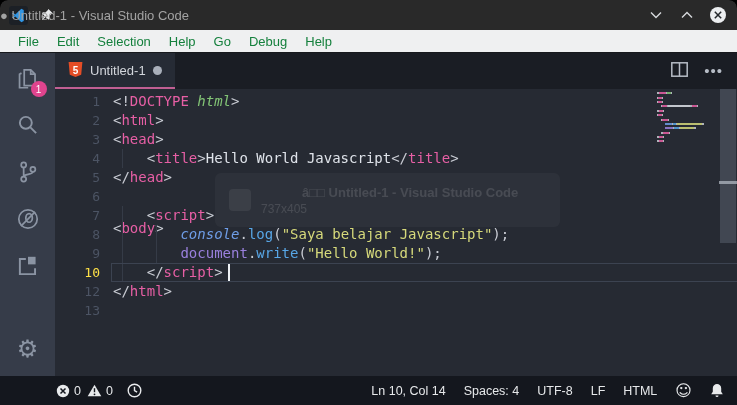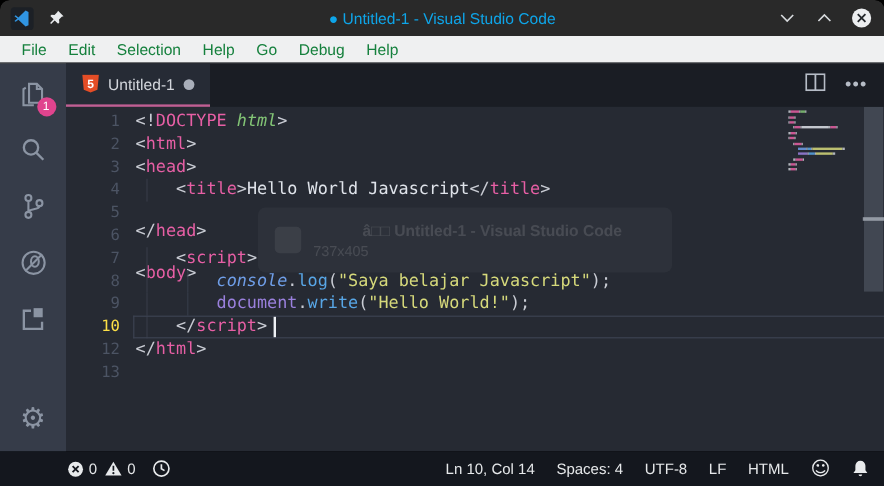--- a/index.html
+++ b/index.html
@@ -3,21 +3,21 @@
 <meta charset="utf-8">
 <style>
   html,body{margin:0;padding:0;background:#000;}
   .window{width:737px;height:405px;display:flex;flex-direction:column;overflow:hidden;
           font-family:"Liberation Sans",sans-serif;border-radius:8px 8px 0 0;}
   
   .titlebar{height:30px;background:#292929;display:flex;align-items:center;position:relative;
             border-radius:8px 8px 0 0;flex:0 0 auto;}
   .tb-left{display:flex;align-items:center;gap:10px;padding-left:9px;}
   .appicon{width:19px;height:19px;background:#1c2026;border-radius:3px;display:flex;align-items:center;justify-content:center;}
-  .tb-title{position:absolute;left:0;right:0;text-align:center;color:#0ea5e9;font-size:13px;pointer-events:none;}
+  .tb-title{position:absolute;left:0;right:0;text-align:left;color:#a3a3a3;font-size:13px;pointer-events:none;}
   .tb-right{margin-left:auto;display:flex;align-items:center;gap:13px;padding-right:10px;z-index:2;}
   .wbtn{display:flex;align-items:center;justify-content:center;width:18px;height:18px;cursor:pointer;}
   
   .menubar{height:22px;background:#eff0f1;display:flex;align-items:center;padding-left:10px;gap:2px;flex:0 0 auto;border-bottom:1px solid #17191d;}
   .menu-item{color:#15803d;font-size:13px;padding:2px 8px;cursor:pointer;}
   
   .main{flex:1;display:flex;min-height:0;}
   .activitybar{width:55px;background:#363c49;display:flex;flex-direction:column;align-items:center;
                padding-top:10px;gap:17px;flex:0 0 auto;position:relative;}
   .act-icon{width:30px;height:30px;display:flex;align-items:center;justify-content:center;position:relative;cursor:pointer;}
@@ -178,21 +178,21 @@
           <span class="dots">•••</span>
         </div>
       </div>
 
       <div class="editor">
         <div class="lines">
             <div class="line"><span class="ln">1</span><span class="code" style="padding-left: 0px;"><span style="color: rgb(201, 204, 212);">&lt;!</span><span style="color: rgb(231, 95, 165);">DOCTYPE</span><span style="color: rgb(201, 204, 212);"> </span><span style="color: rgb(131, 197, 118); font-style: italic;">html</span><span style="color: rgb(201, 204, 212);">&gt;</span></span></div>
             <div class="line"><span class="ln">2</span><span class="code" style="padding-left: 0px;"><span style="color: rgb(201, 204, 212);">&lt;</span><span style="color: rgb(231, 95, 165);">html</span><span style="color: rgb(201, 204, 212);">&gt;</span></span></div>
             <div class="line"><span class="ln">3</span><span class="code" style="padding-left: 0px;"><span style="color: rgb(201, 204, 212);">&lt;</span><span style="color: rgb(231, 95, 165);">head</span><span style="color: rgb(201, 204, 212);">&gt;</span></span></div>
             <div class="line"><span class="ln">4</span><span class="guide" style="left: 67px;"></span><span class="code" style="padding-left: 33.72px;"><span style="color: rgb(201, 204, 212);">&lt;</span><span style="color: rgb(231, 95, 165);">title</span><span style="color: rgb(201, 204, 212);">&gt;</span><span style="color: rgb(223, 227, 234);">Hello World Javascript</span><span style="color: rgb(201, 204, 212);">&lt;/</span><span style="color: rgb(231, 95, 165);">title</span><span style="color: rgb(201, 204, 212);">&gt;</span></span></div>
-            <div class="line"><span class="ln">5</span><span class="code" style="padding-left: 0px; margin-top: 16px;"><span style="color: rgb(201, 204, 212);">&lt;/</span><span style="color: rgb(231, 95, 165);">head</span><span style="color: rgb(201, 204, 212);">&gt;</span></span></div>
+            <div class="line"><span class="ln">5</span><span class="code" style="padding-left: 0px;"><span style="color: rgb(201, 204, 212);">&lt;/</span><span style="color: rgb(231, 95, 165);">head</span><span style="color: rgb(201, 204, 212);">&gt;</span></span></div>
             <div class="line"><span class="ln">6</span><span class="code" style="padding-left: 0px; margin-top: 32px;"><span style="color: rgb(201, 204, 212);">&lt;</span><span style="color: rgb(231, 95, 165);">body</span><span style="color: rgb(201, 204, 212);">&gt;</span></span></div>
             <div class="line"><span class="ln">7</span><span class="guide" style="left: 67px;"></span><span class="code" style="padding-left: 33.72px;"><span style="color: rgb(201, 204, 212);">&lt;</span><span style="color: rgb(231, 95, 165);">script</span><span style="color: rgb(201, 204, 212);">&gt;</span></span></div>
             <div class="line"><span class="ln">8</span><span class="guide" style="left: 67px;"></span><span class="guide" style="left: 100.7px;"></span><span class="code" style="padding-left: 67.44px;"><span style="color: rgb(111, 158, 232); font-style: italic;">console</span><span style="color: rgb(201, 204, 212);">.</span><span style="color: rgb(88, 166, 230);">log</span><span style="color: rgb(201, 204, 212);">(</span><span style="color: rgb(214, 217, 123);">"Saya belajar Javascript"</span><span style="color: rgb(201, 204, 212);">);</span></span></div>
             <div class="line"><span class="ln">9</span><span class="guide" style="left: 67px;"></span><span class="guide" style="left: 100.7px;"></span><span class="code" style="padding-left: 67.44px;"><span style="color: rgb(154, 128, 221);">document</span><span style="color: rgb(201, 204, 212);">.</span><span style="color: rgb(88, 166, 230);">write</span><span style="color: rgb(201, 204, 212);">(</span><span style="color: rgb(214, 217, 123);">"Hello World!"</span><span style="color: rgb(201, 204, 212);">);</span></span></div>
             <div class="line current"><span class="ln">10</span><span class="guide" style="left: 67px;"></span><span class="code" style="padding-left: 33.72px;"><span style="color: rgb(201, 204, 212);">&lt;/</span><span style="color: rgb(231, 95, 165);">script</span><span style="color: rgb(201, 204, 212);">&gt;</span></span><span class="cl-border"></span><span class="cursor" style="left: 172.59px;"></span></div>
             <div class="line"><span class="ln">12</span><span class="code" style="padding-left: 0px;"><span style="color: rgb(201, 204, 212);">&lt;/</span><span style="color: rgb(231, 95, 165);">html</span><span style="color: rgb(201, 204, 212);">&gt;</span></span></div>
             <div class="line"><span class="ln">13</span><span class="code" style="padding-left: 0px;"></span></div>
           </div>
 
         <div class="watermark">

